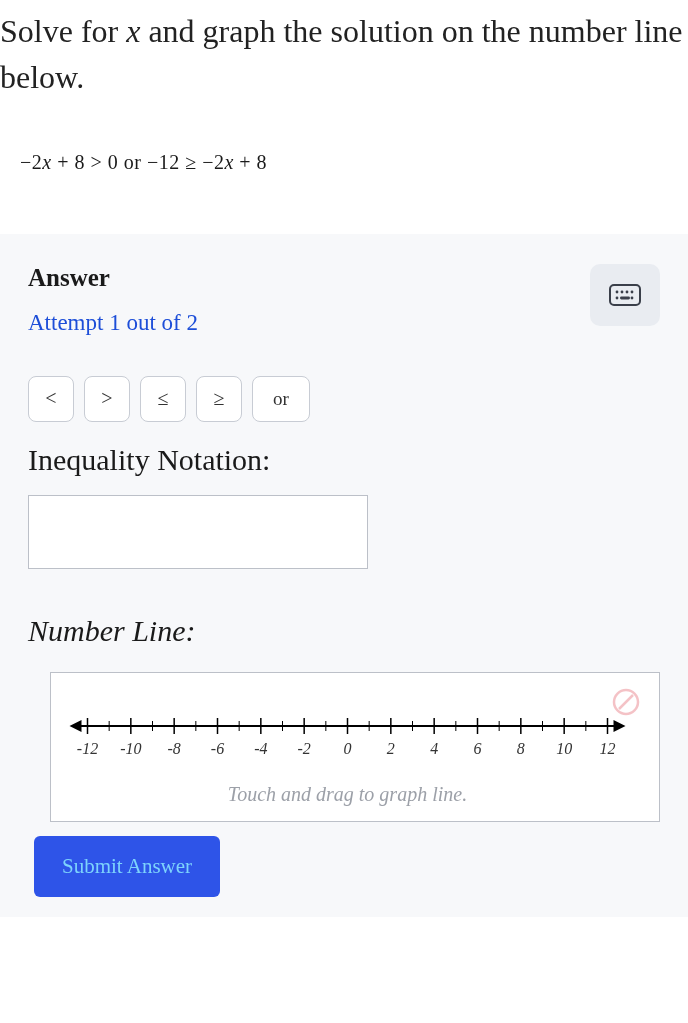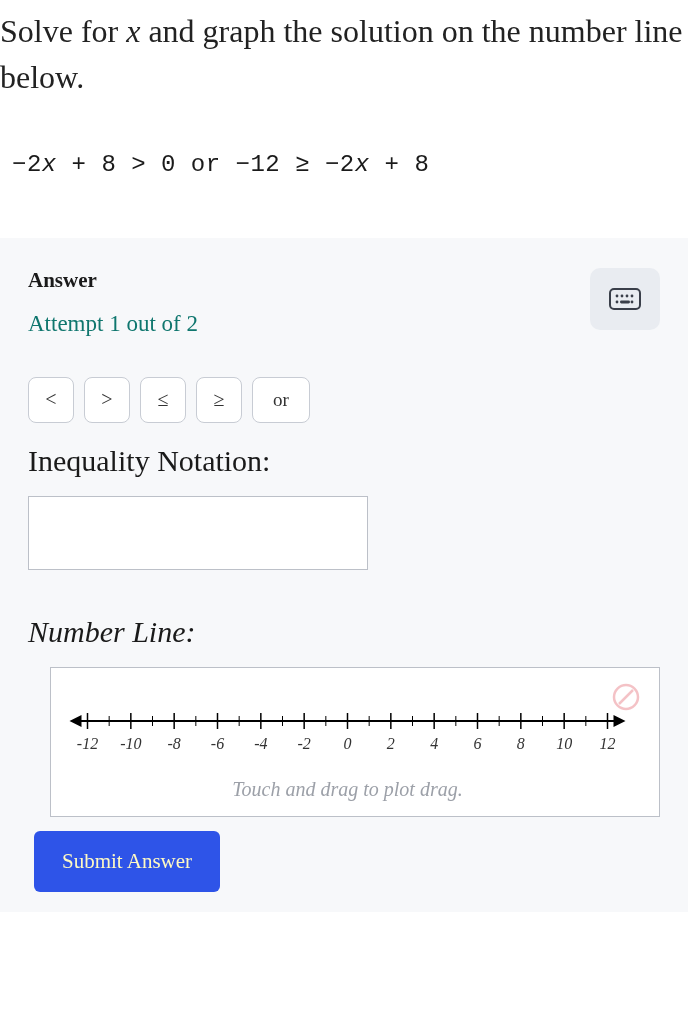--- a/index.html
+++ b/index.html
@@ -19,47 +19,47 @@
       font-size: 32px;
       line-height: 1.45;
       padding: 8px 0 0 0;
       color: #222;
     }
     .math-var {
       font-style: italic;
       font-family: 'Times New Roman', serif;
     }
     .math-expression {
-      font-family: Liberation Mono, monospace;
-      font-size: 24px;
-      padding: 50px 20px 30px 12px;
+      font-family: Liberation Serif, serif;
+      font-size: 20px;
+      padding: 50px 20px 30px 20px;
       letter-spacing: 0.5px;
     }
     .math-expression .var {
       font-style: italic;
     }
     .answer-section {
       background: #f7f8fa;
       padding: 30px 28px 20px 28px;
       margin-top: 30px;
     }
     .answer-header {
       display: flex;
       justify-content: space-between;
       align-items: flex-start;
     }
     .answer-title {
-      font-size: 21px;
+      font-size: 25px;
       font-weight: bold;
       color: #1a1a1a;
       font-family: Georgia, serif;
     }
     .attempt-text {
       font-size: 23px;
-      color: #0f766e;
+      color: #1d4ed8;
       margin-top: 18px;
       font-family: Georgia, serif;
     }
     .keyboard-btn {
       width: 70px;
       height: 62px;
       background: #e9ecf1;
       border-radius: 10px;
       display: flex;
       align-items: center;
@@ -103,21 +103,21 @@
       background: #fff;
       margin-top: 18px;
     }
     .number-line-section {
       margin-top: 45px;
       font-style: italic;
     }
     .number-line-container {
       border: 1.5px solid #bcc0c8;
       background: #fff;
-      margin-top: 18px;
+      margin-top: 24px;
       margin-left: 22px;
       padding: 18px 15px 15px 0;
       position: relative;
     }
     .clear-icon {
       position: absolute;
       top: 14px;
       right: 18px;
       width: 30px;
       height: 30px;
@@ -130,21 +130,21 @@
     }
     .hint-text {
       text-align: center;
       color: #9ca0a8;
       font-size: 20px;
       font-family: Georgia, serif;
       margin-top: 8px;
     }
     .submit-btn {
       background: #2e54e8;
-      color: #fef9c3;
+      color: #7dd3fc;
       border: none;
       padding: 18px 28px;
       font-size: 21px;
       font-family: Georgia, serif;
       border-radius: 6px;
       margin-top: 14px;
       margin-left: 6px;
       cursor: pointer;
     }
   </style>
@@ -235,18 +235,18 @@
             <line x1="453.33333333333337" x2="453.33333333333337" y1="12" y2="28" stroke="#000" stroke-width="1.5"></line>
             <text x="453.33333333333337" y="48" text-anchor="middle" font-size="16" font-family="Georgia, serif" fill="#333">8</text>
             <line x1="475.00000000000006" x2="475.00000000000006" y1="15" y2="25" stroke="#000" stroke-width="1"></line>
             <line x1="496.6666666666667" x2="496.6666666666667" y1="12" y2="28" stroke="#000" stroke-width="1.5"></line>
             <text x="496.6666666666667" y="48" text-anchor="middle" font-size="16" font-family="Georgia, serif" fill="#333">10</text>
             <line x1="518.3333333333334" x2="518.3333333333334" y1="15" y2="25" stroke="#000" stroke-width="1"></line>
             <line x1="540" x2="540" y1="12" y2="28" stroke="#000" stroke-width="1.5"></line>
             <text x="540" y="48" text-anchor="middle" font-size="16" font-family="Georgia, serif" fill="#333">12</text>
           </g>
       </svg>
-      <div class="hint-text">Touch and drag to plot drag.</div>
+      <div class="hint-text">Touch and drag to graph line.</div>
     </div>
   </div>
 
   <button class="submit-btn">Submit Answer</button>
 </div>
 
 </body></html>

